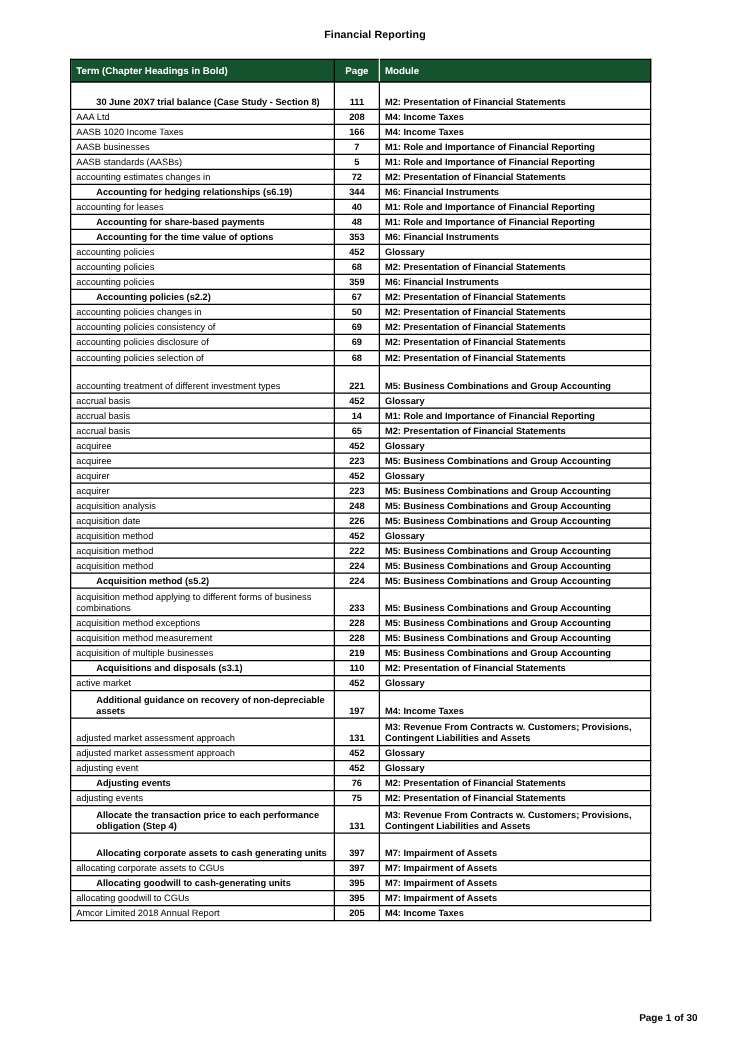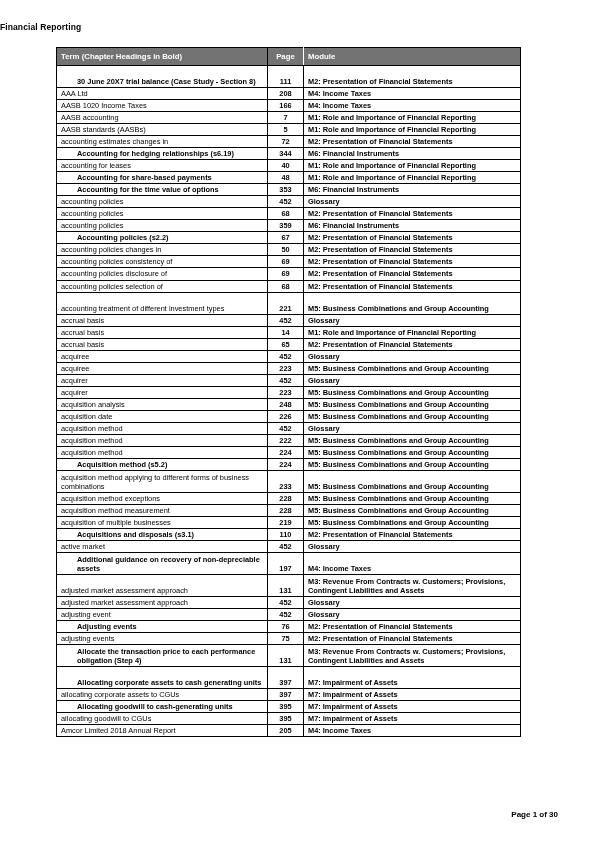--- a/index.html
+++ b/index.html
@@ -21,20 +21,21 @@
     left: 0; top: 0;
     width: 600px;
     height: 849px;
     box-sizing: border-box;
   }
   .doc-header {
     position: absolute;
     left: 0;
     top: 22px;
     width: 600px;
+    text-align: center;
     font-size: 8.5px;
     font-weight: bold;
     letter-spacing: 0.1px;
   }
   .doc-footer {
     position: absolute;
     left: 0;
     bottom: 30px;
     width: 600px;
     text-align: right;
@@ -54,21 +55,21 @@
     border-collapse: collapse;
     table-layout: fixed;
     width: 464px;
     font-size: 7.4px;
   }
   table.index col.c-term  { width: 211px; }
   table.index col.c-page  { width: 36px; }
   table.index col.c-mod   { width: 217px; }
 
   thead th {
-    background: #737373;
+    background: #14532d;
     color: #ffffff;
     font-weight: bold;
     font-size: 7.8px;
     text-align: left;
     padding: 2px 4px 3px 4px;
     border: 1px solid #000000;
     vertical-align: middle;
     height: 12px;
   }
   thead th.th-page {
@@ -128,21 +129,21 @@
             <td class="c-term">AAA Ltd</td>
             <td class="c-page">208</td>
             <td class="c-mod">M4: Income Taxes</td>
           </tr>
           <tr>
             <td class="c-term">AASB 1020 Income Taxes</td>
             <td class="c-page">166</td>
             <td class="c-mod">M4: Income Taxes</td>
           </tr>
           <tr>
-            <td class="c-term">AASB accounting</td>
+            <td class="c-term">AASB businesses</td>
             <td class="c-page">7</td>
             <td class="c-mod">M1: Role and Importance of Financial Reporting</td>
           </tr>
           <tr>
             <td class="c-term">AASB standards (AASBs)</td>
             <td class="c-page">5</td>
             <td class="c-mod">M1: Role and Importance of Financial Reporting</td>
           </tr>
           <tr>
             <td class="c-term">accounting estimates changes in</td>

